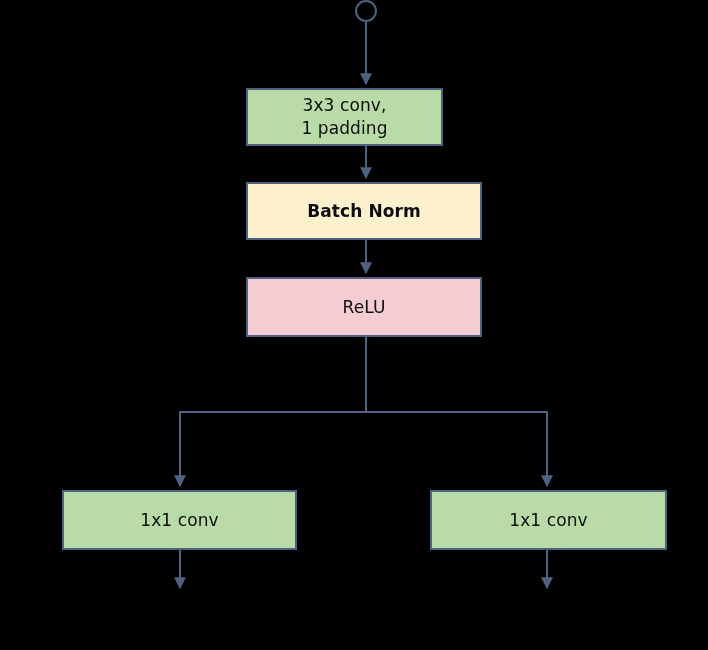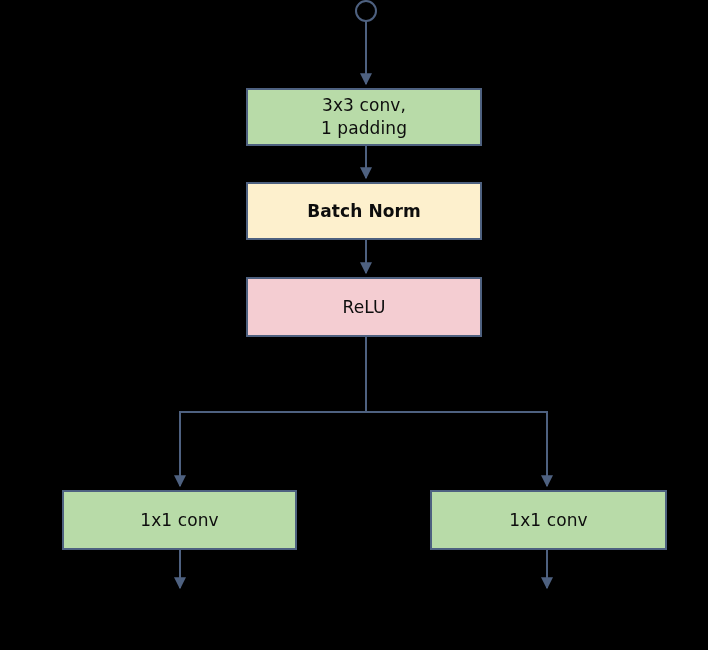--- a/index.html
+++ b/index.html
@@ -39,21 +39,21 @@
     font-size: 17px;
     line-height: 1.35;
     letter-spacing: 0.1px;
     white-space: pre-line;
     z-index: 2;
   }
   .node-green  { background: #b8dba8; }
   .node-cream  { background: #fdf0cd; font-weight: bold; }
   .node-pink   { background: #f4cdd2; text-align: center; }
 
-  #node-conv3x3 { left: 246px; top: 88px;  width: 236px; height: 58px; }
+  #node-conv3x3 { left: 246px; top: 88px;  width: 197px; height: 58px; }
   #node-batchnorm { left: 246px; top: 182px; width: 236px; height: 58px; }
   #node-relu    { left: 246px; top: 277px; width: 236px; height: 60px; }
   #node-conv1x1-left  { left: 62px;  top: 490px; width: 235px; height: 60px; }
   #node-conv1x1-right { left: 430px; top: 490px; width: 237px; height: 60px; }
 </style>
 </head>
 <body>
 
 <div id="canvas">
 

